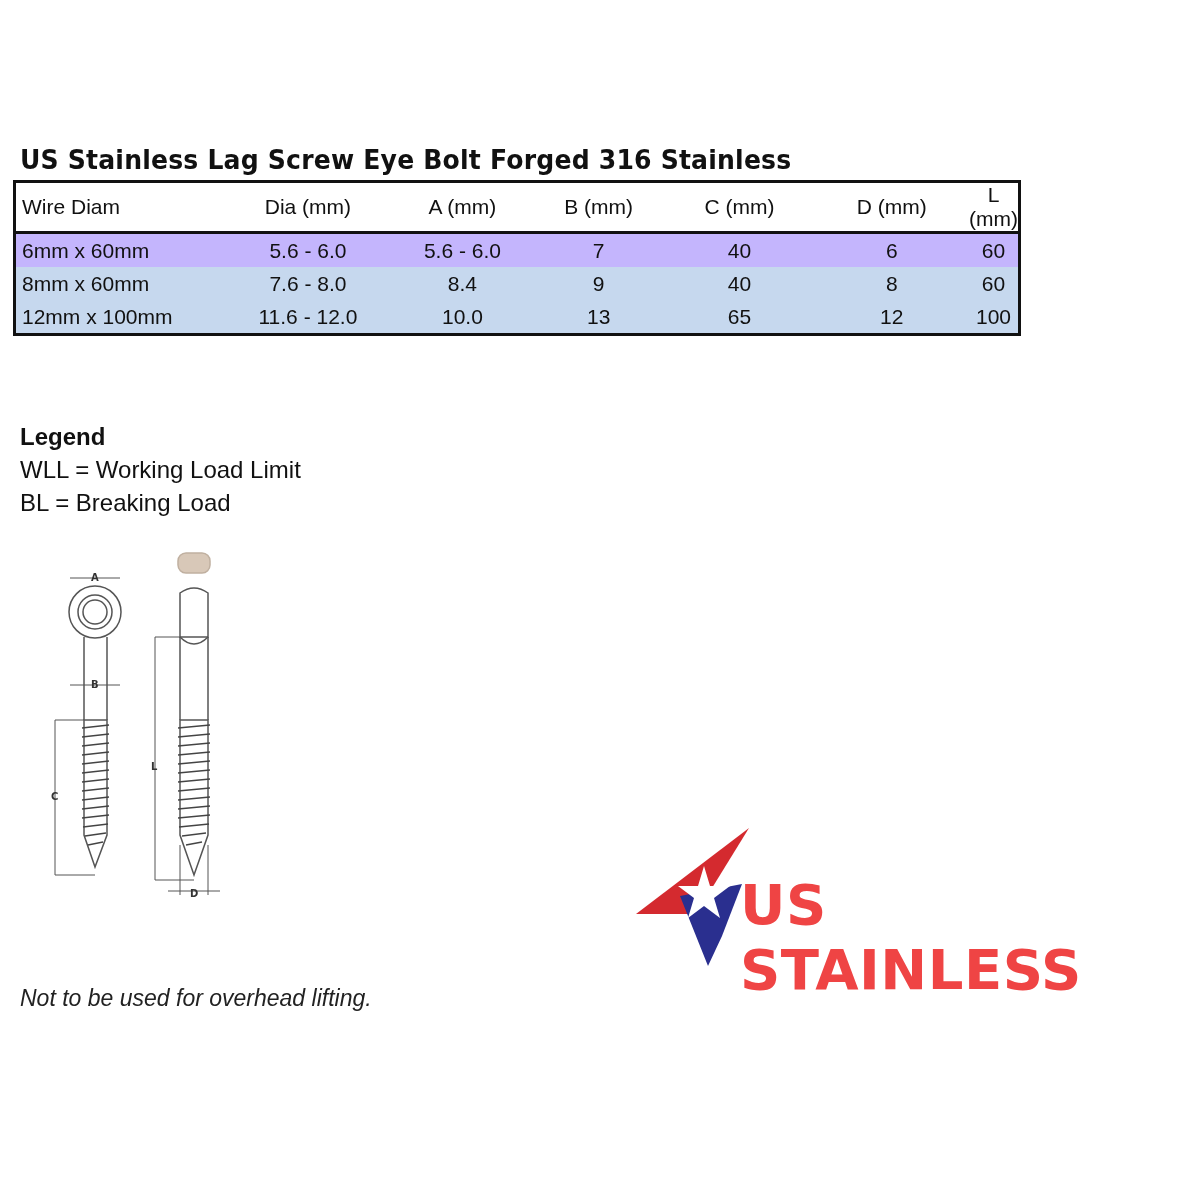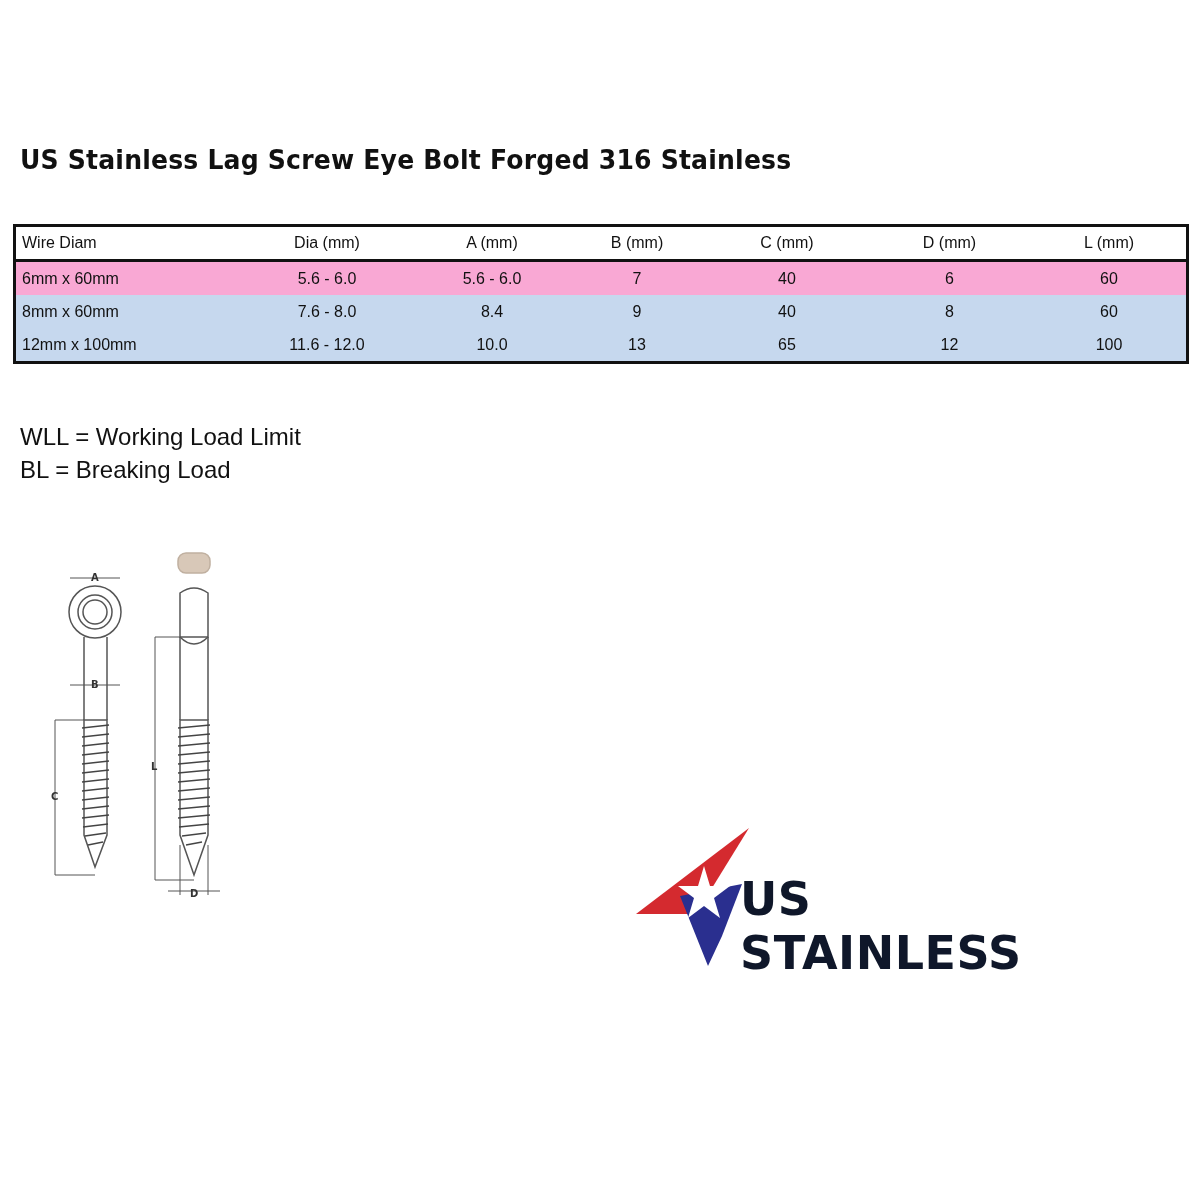--- a/index.html
+++ b/index.html
@@ -1,28 +1,28 @@
 <!DOCTYPE html>
 <html><head>
 <meta charset="utf-8">
 <style>
   html, body { margin:0; padding:0; background:#fff; }
   body { width:1200px; height:1200px; position:relative; overflow:hidden; font-family:"Liberation Sans", sans-serif; color:#111; }
   .title { position:absolute; left:20px; top:144px; font-size:27px; font-weight:bold; letter-spacing:0.2px; font-family:"DejaVu Sans", sans-serif; transform:scaleX(0.93); transform-origin:left; }
-  table.spec { position:absolute; left:13px; top:180px; width:1176px; border-collapse:collapse; border:3px solid #111; font-size:16px;margin-top:44px; }
+  table.spec { position:absolute; left:13px; top:180px; width:1008px; border-collapse:collapse; border:3px solid #111; font-size:21px; }
   table.spec th { font-weight:normal; text-align:center; height:32px; padding:0; border-bottom:3px solid #111; }
   table.spec th:first-child, table.spec td:first-child { text-align:left; padding-left:6px; }
   table.spec td { text-align:center; height:33px; padding:0; }
   table.spec tr.odd td { background:#c6d8ee; }
-  table.spec tr.even td { background:#f9a8d4; }
+  table.spec tr.even td { background:#c4b5fd; }
   .legend { position:absolute; left:20px; top:420px; font-size:24px; line-height:33px; }
   .legend .lh { font-weight:bold; }
   .diagram { position:absolute; left:40px; top:545px; }
   .logo { position:absolute; left:632px; top:826px; width:440px; height:145px; }
-  .logo-text { position:absolute; left:108px; top:46px; font-size:46px; font-weight:bold; font-family:"DejaVu Sans", sans-serif; letter-spacing:0.5px; color:#0f172a; }
+  .logo-text { position:absolute; left:108px; top:46px; font-size:56px; font-weight:bold; font-family:"DejaVu Sans", sans-serif; letter-spacing:0.5px; color:#ef4444; }
   .notes { position:absolute; left:20px; top:982px; font-style:italic; font-size:23px; line-height:33px; color:#222; }
 </style>
 </head>
 <body>
 
 <div class="title">US Stainless Lag Screw Eye Bolt Forged 316 Stainless</div>
 
 <table class="spec">
   <thead>
     <tr>
@@ -60,20 +60,21 @@
       <td>10.0</td>
       <td>13</td>
       <td>65</td>
       <td>12</td>
       <td>100</td>
     </tr>
   </tbody>
 </table>
 
 <div class="legend">
+  <div class="lh">Legend</div>
   <div>WLL = Working Load Limit</div>
   <div>BL = Breaking Load</div>
 </div>
 
 <svg class="diagram" width="200" height="360" viewBox="0 0 200 360">
   <g fill="none" stroke="#555" stroke-width="1.5">
 
     <circle cx="55" cy="67" r="26"></circle>
     <circle cx="55" cy="67" r="17"></circle>
     <circle cx="55" cy="67" r="12"></circle>
@@ -146,13 +147,14 @@
 <div class="logo">
   <svg width="120" height="145" viewBox="0 0 120 145" style="position:absolute;left:0;top:0;">
     <polygon points="117,2 4,88 64,88" fill="#d42a2f"></polygon>
     <polygon points="48,70 110,58 90,110 76,140" fill="#2a2f8f"></polygon>
     <polygon points="72,40 78,60 98,60 82,72 88,92 72,80 56,92 62,72 46,60 66,60" fill="#fff"></polygon>
   </svg>
   <div class="logo-text">US STAINLESS</div>
 </div>
 
 <div class="notes">
+  <div>Not to be used for overhead lifting.</div>
 </div>
 
 </body></html>

